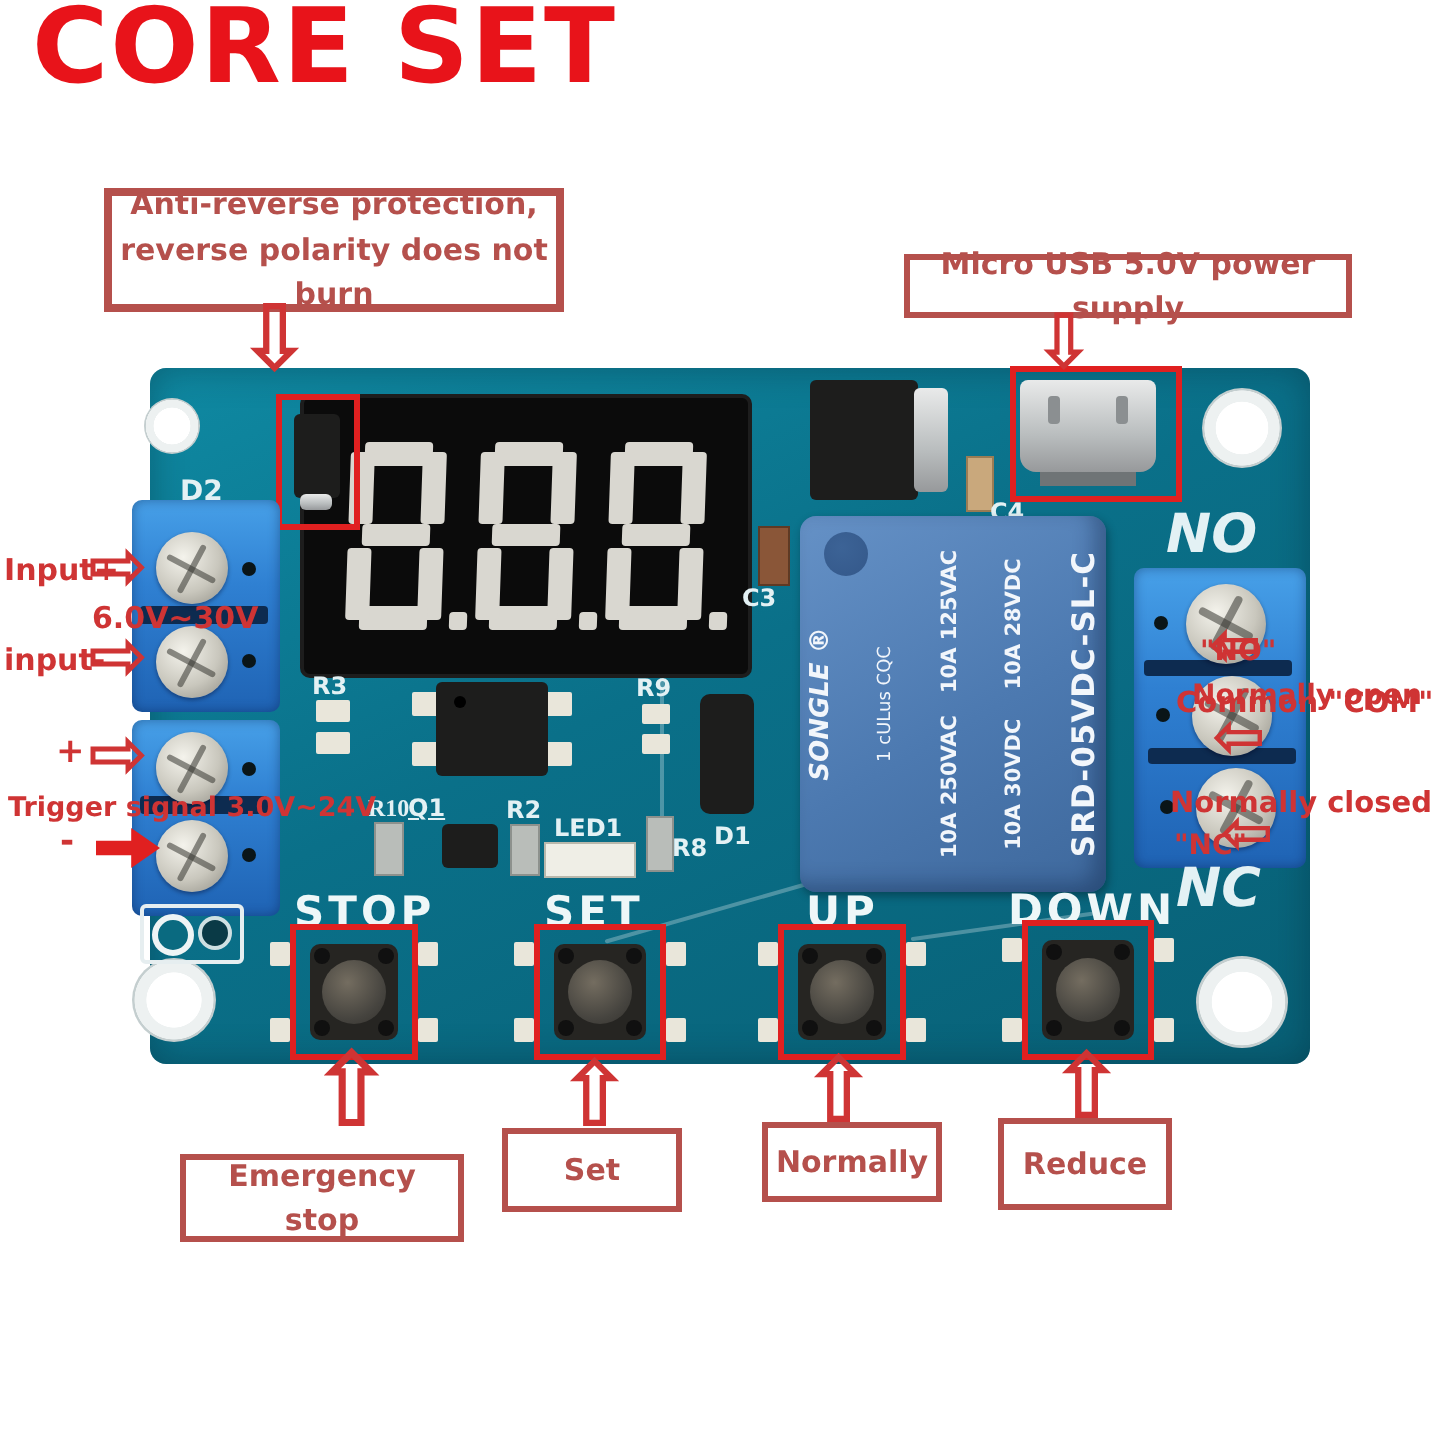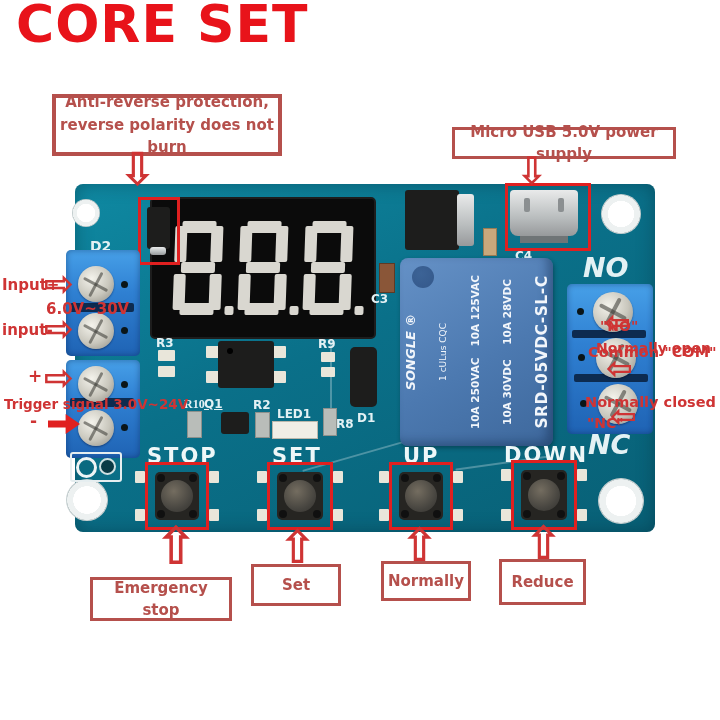--- a/index.html
+++ b/index.html
@@ -126,21 +126,21 @@
   <div class="abs chip" style="left:405px;top:190px;width:54px;height:60px;"></div>
   <div class="abs metal" style="left:457px;top:194px;width:17px;height:52px;"></div>
 
   <div class="abs metal" style="left:510px;top:190px;width:68px;height:46px;border-radius:4px 4px 8px 8px;"></div>
   <div class="abs" style="left:524px;top:198px;width:6px;height:14px;background:#8b8f91;border-radius:2px;"></div>
   <div class="abs" style="left:558px;top:198px;width:6px;height:14px;background:#8b8f91;border-radius:2px;"></div>
   <div class="abs" style="left:520px;top:236px;width:48px;height:7px;background:#6f7476;"></div>
   <div class="abs red-frame" style="left:505px;top:183px;width:80px;height:62px;"></div>
 
   <div class="abs" style="left:483px;top:228px;width:12px;height:26px;background:#c9a87c;border:1px solid #9a7c54;"></div>
-  <div class="abs silk" style="left:495px;top:249px;font-size:12px;margin-left:20px;">C4</div>
+  <div class="abs silk" style="left:495px;top:249px;font-size:12px;">C4</div>
   <div class="abs" style="left:379px;top:263px;width:14px;height:28px;background:#8a5638;border:1px solid #5f3a24;"></div>
   <div class="abs silk" style="left:371px;top:292px;font-size:12px;">C3</div>
 
   <div class="abs relay" style="left:400px;top:258px;width:153px;height:188px;">
     <div class="abs dimple" style="left:12px;top:8px;width:22px;height:22px;"></div>
     <div class="relay-rot">
       <div style="font-size:13px;font-weight:bold;font-style:italic;">SONGLE ®</div>
       <div style="font-size:9px;">1  cULus   CQC</div>
       <div style="font-size:10.5px;font-weight:bold;white-space:pre;">10A 250VAC   10A 125VAC</div>
       <div style="font-size:10.5px;font-weight:bold;white-space:pre;">10A 30VDC    10A 28VDC</div>

